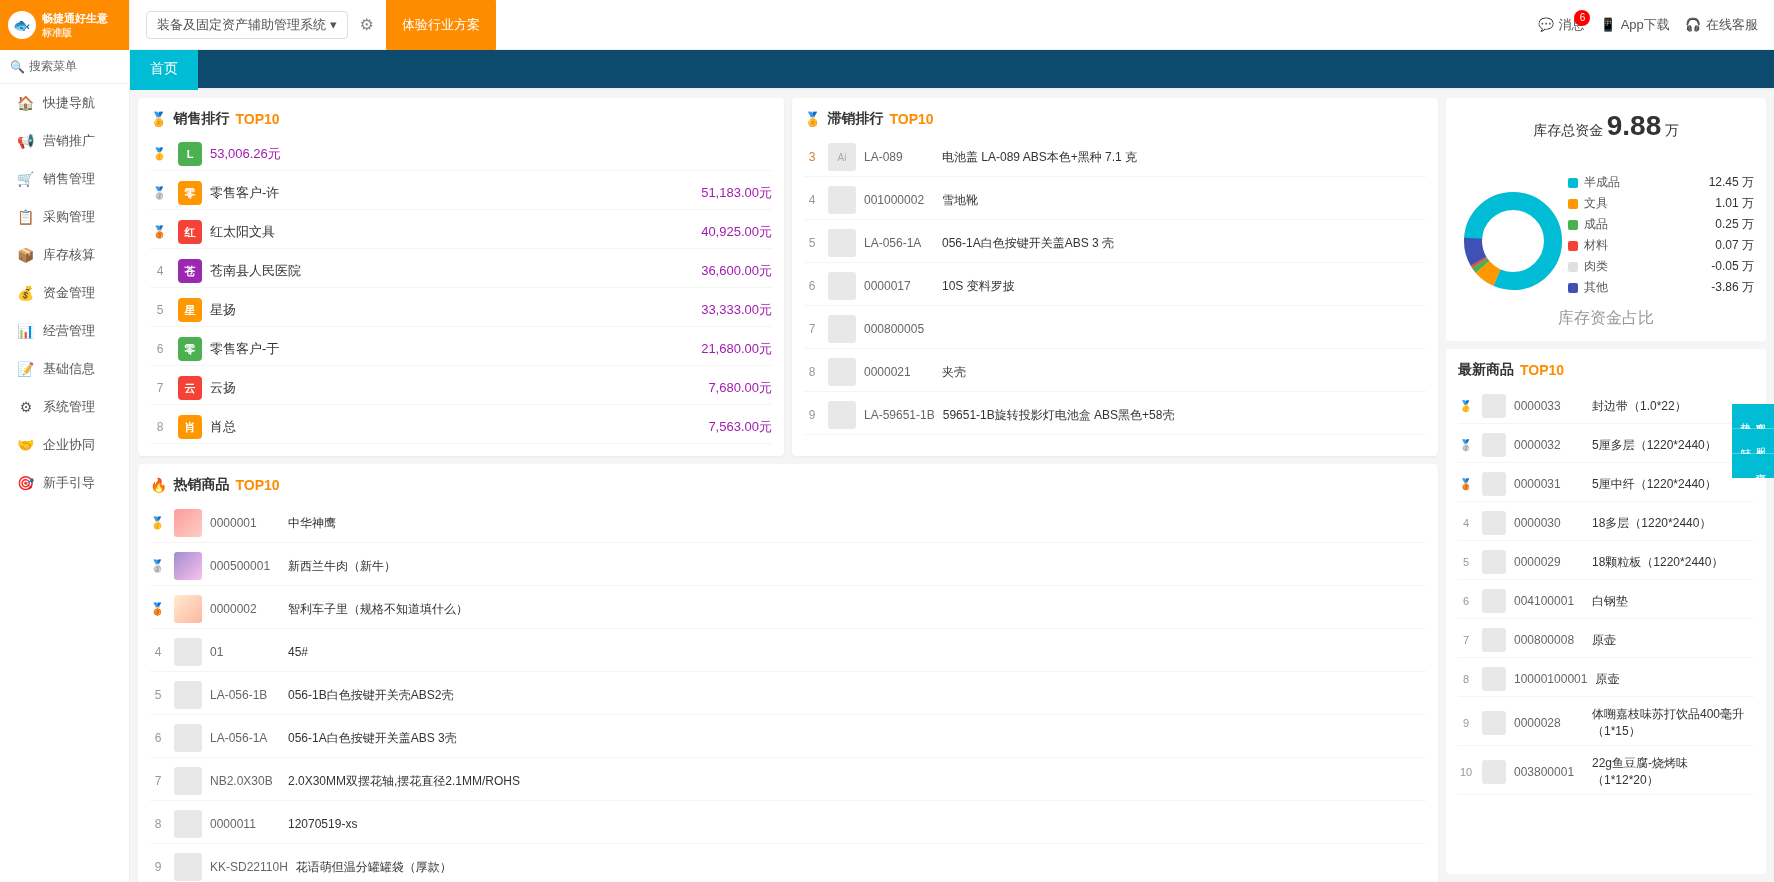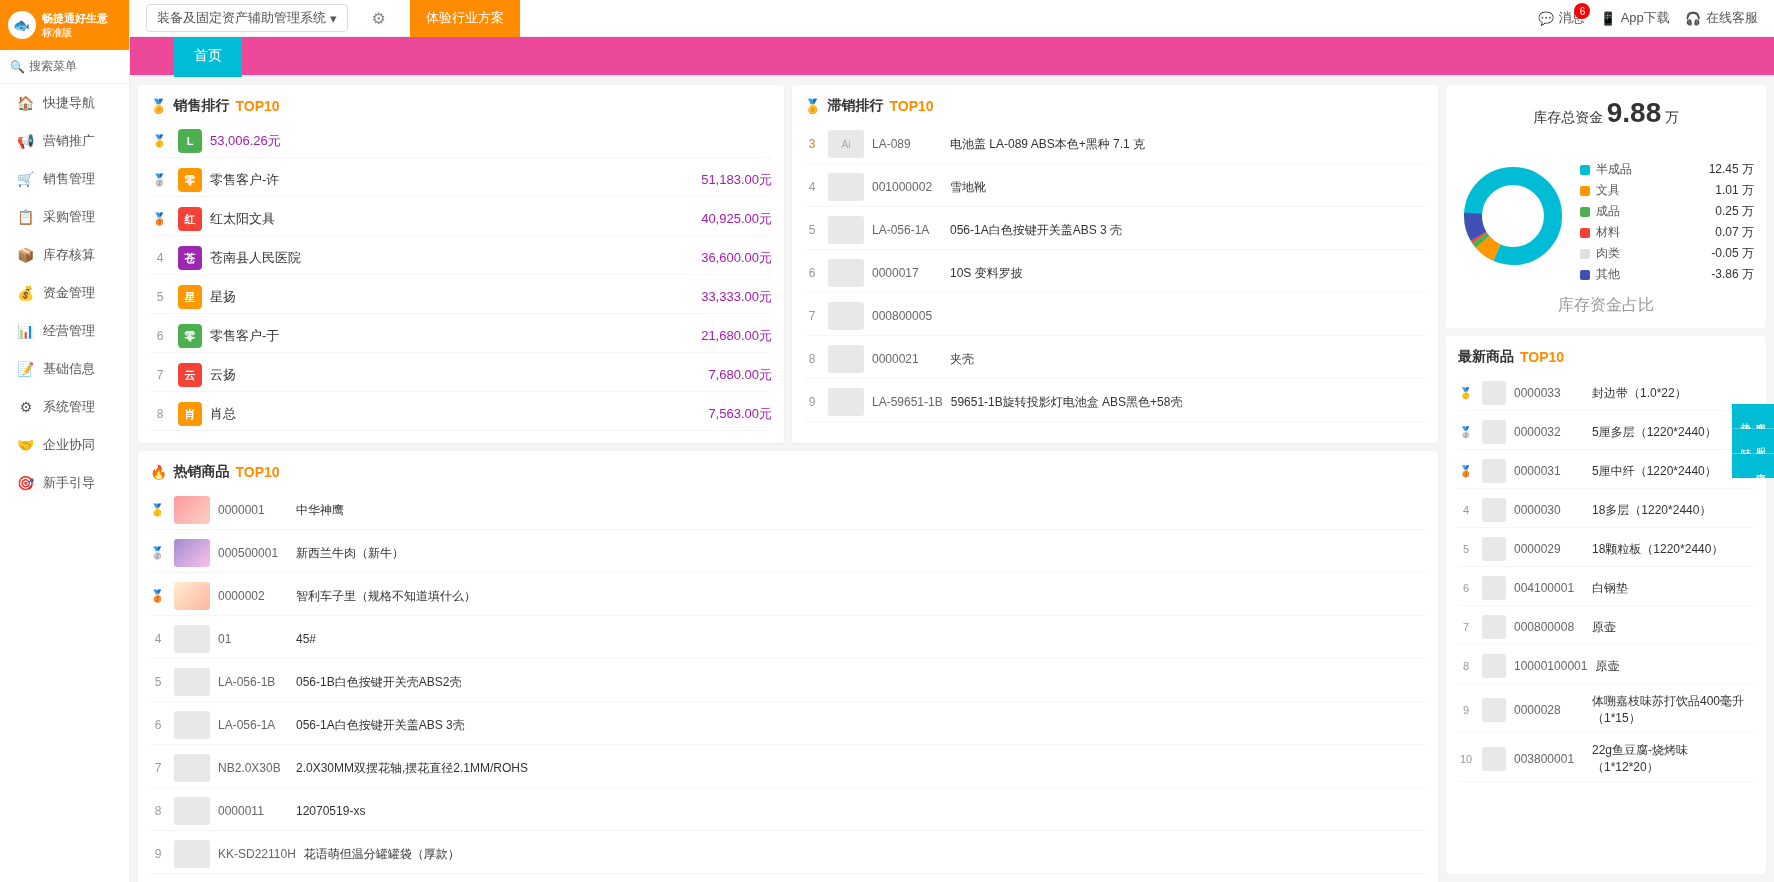--- a/index.html
+++ b/index.html
@@ -54,51 +54,50 @@
 
     
     .main-area {
       flex: 1;
       display: flex;
       flex-direction: column;
       height: 100%;
       overflow: hidden;
     }
     .topbar {
-      height: 37px;
+      height: 50px;
       background: #fff;
       display: flex;
       align-items: center;
       padding: 0 16px;
-      gap: 24px;
+      gap: 12px;
       border-bottom: 1px solid #eee;
       flex-shrink: 0;
     }
     .topbar-dropdown {
       display: flex; align-items: center; gap: 4px;
       border: 1px solid #ddd; border-radius: 4px;
       padding: 4px 10px; cursor: pointer; color: #555; font-size: 13px;
     }
     .topbar-gear { color: #888; cursor: pointer; font-size: 16px; }
     .topbar-trial-btn {
       background: #ff8c00; color: #fff;
       border: none; border-radius: 4px;
       padding: 18px 16px; cursor: pointer; font-size: 13px;
     }
     .topbar-right { display: flex; align-items: center; gap: 16px; margin-left: auto; }
     .topbar-icon-group { display: flex; align-items: center; gap: 4px; color: #555; cursor: pointer; font-size: 13px; position: relative; }
     .badge { background: #f00; color: #fff; border-radius: 50%; width: 16px; height: 16px; font-size: 10px; display: flex; align-items: center; justify-content: center; position: absolute; top: -6px; right: -6px; }
 
     
     .content-tabs {
-      background: #ec4899;
+      background: #0c4a6e;
       border-bottom: 2px solid #eee;
       display: flex;
       flex-shrink: 0;
-      padding-left: 44px;
     }
     .tab-item {
       padding: 10px 20px;
       cursor: pointer;
       color: #555;
       font-size: 14px;
       border-bottom: 2px solid transparent;
       margin-bottom: -2px;
     }
     .tab-item.active { color: #fff; background: #00bcd4; border-bottom-color: #00bcd4; }
@@ -141,38 +140,38 @@
     .product-item {
       display: flex; align-items: center; gap: 8px;
       padding: 5px 0; border-bottom: 1px solid #f5f5f5;
       font-size: 12px;
     }
     .product-rank { width: 16px; text-align: center; color: #999; }
     .product-rank.gold { color: #ff8c00; }
     .product-rank.silver { color: #aaa; }
     .product-rank.bronze { color: #cd7f32; }
     .product-thumb {
-      width: 36px; height: 28px; border-radius: 3px;
+      width: 28px; height: 28px; border-radius: 3px;
       background: #e8e8e8; display: flex; align-items: center; justify-content: center;
       color: #aaa; font-size: 10px; flex-shrink: 0; overflow: hidden;
     }
     .product-code { color: #666; min-width: 70px; }
     .product-name { color: #333; flex: 1; }
 
     
     .right-panel { width: 320px; flex-shrink: 0; display: flex; flex-direction: column; gap: 8px; }
 
     
     .inventory-card { background: #fff; border-radius: 4px; padding: 12px; }
     .inventory-total { text-align: center; margin-bottom: 24px; }
     .inventory-total-label { font-size: 14px; color: #333; }
     .inventory-total-value { font-size: 28px; font-weight: bold; color: #333; }
     .inventory-total-unit { font-size: 14px; color: #333; }
 
-    .donut-container { display: flex; align-items: flex-start; gap: 12px; padding: 8px 0; }
+    .donut-container { display: flex; align-items: flex-end; padding: 8px 0; }
     .donut-svg { flex-shrink: 0; }
     .legend { display: flex; flex-direction: column; gap: 4px; font-size: 12px; flex: 1; }
     .legend-item { display: flex; align-items: center; gap: 6px; justify-content: space-between; }
     .legend-dot { width: 10px; height: 10px; border-radius: 2px; flex-shrink: 0; }
     .legend-name { color: #555; flex: 1; }
     .legend-value { color: #333; font-weight: 500; }
     .inventory-subtitle { text-align: center; font-size: 16px; color: #999; margin-top: 4px; }
 
     
     .new-products-card { background: #fff; border-radius: 4px; padding: 12px; flex: 1; overflow: hidden; }

